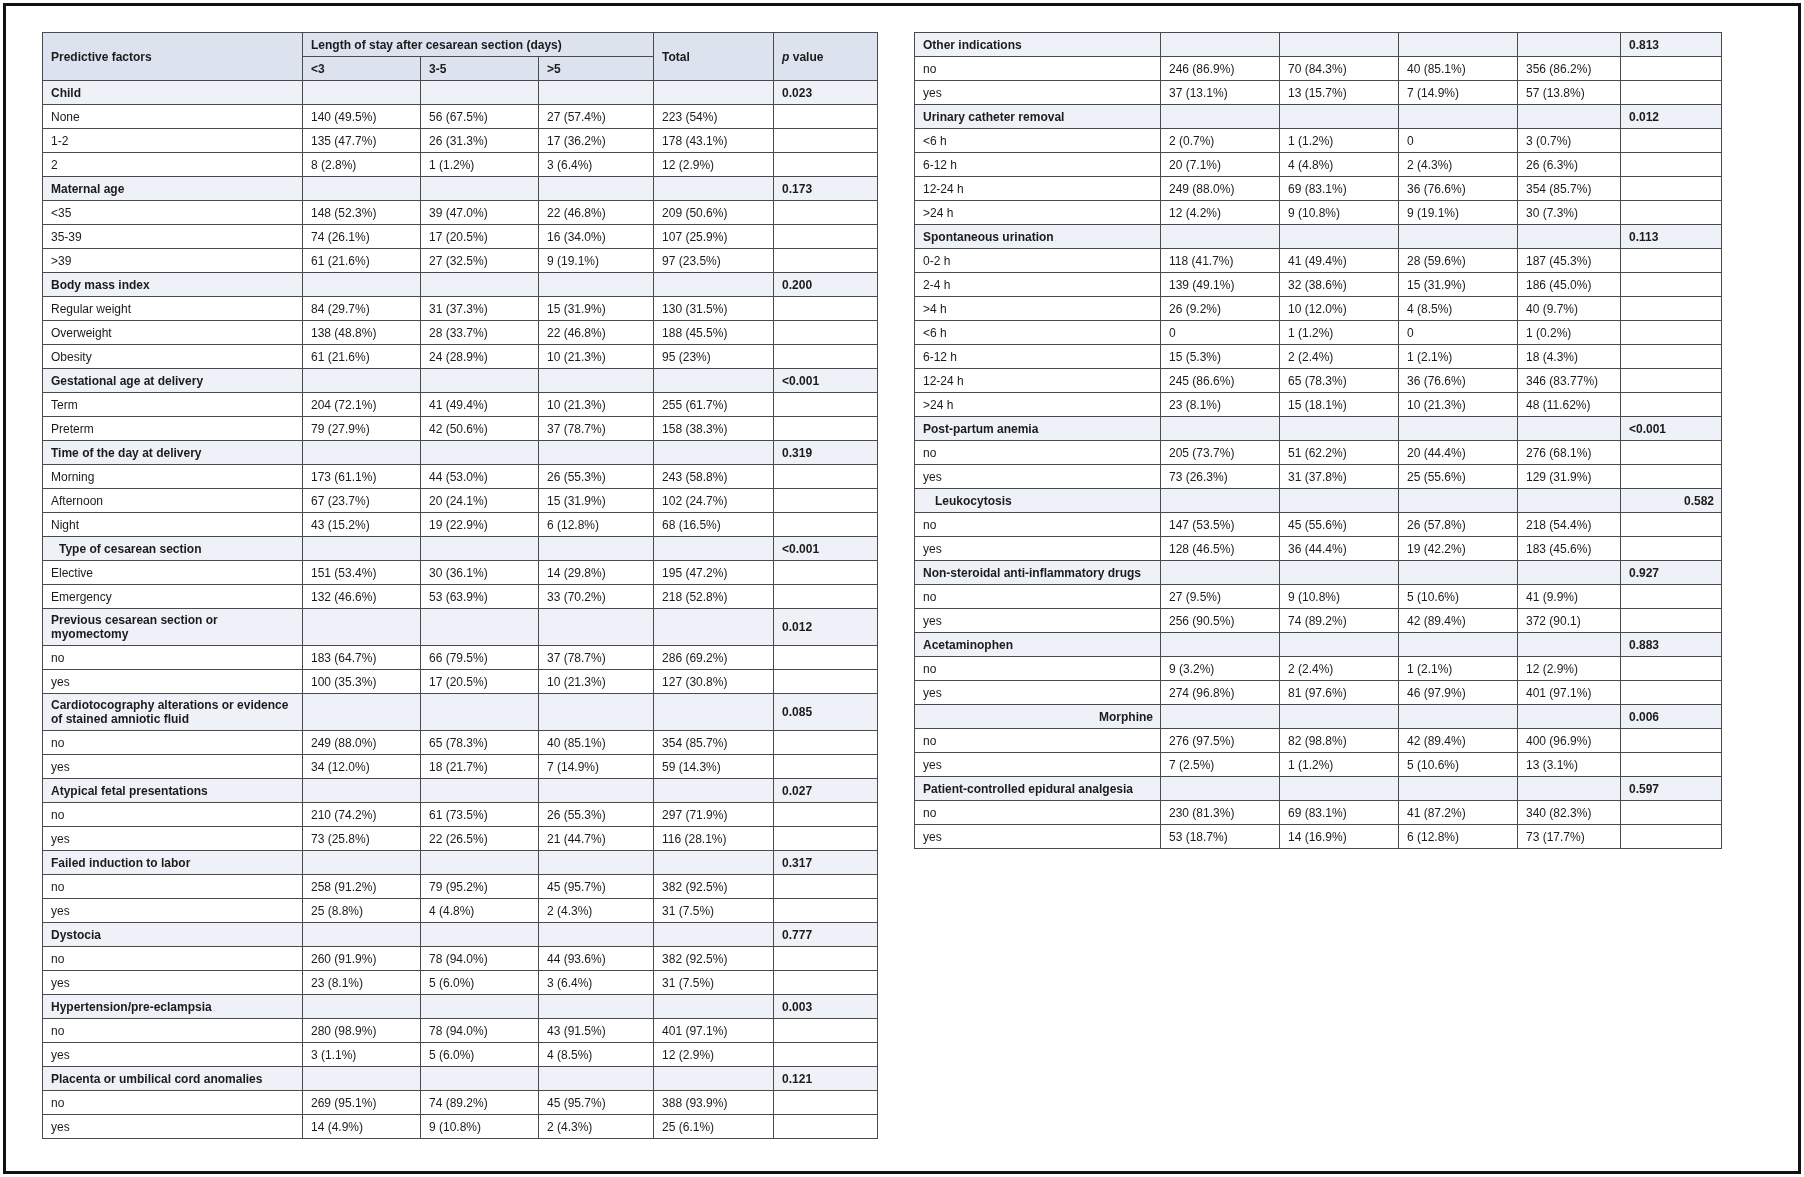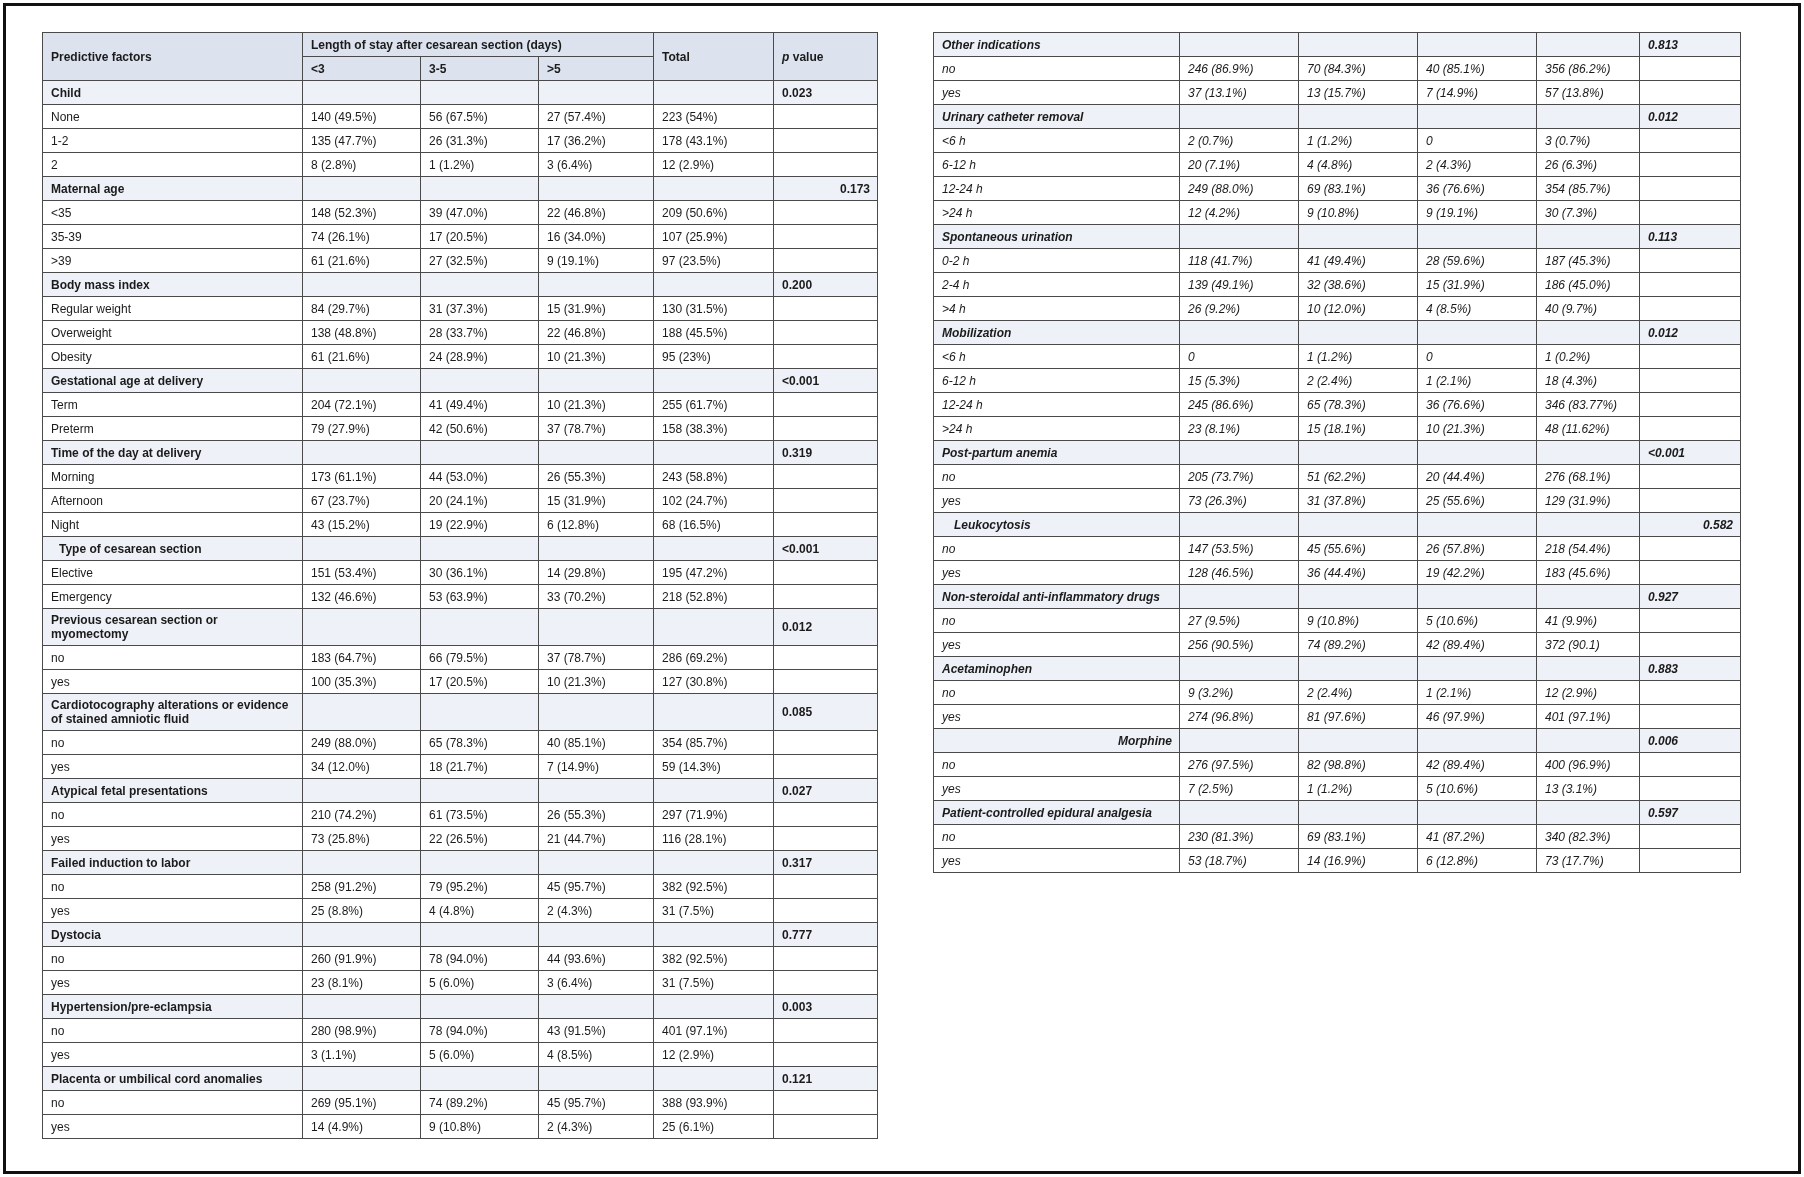--- a/index.html
+++ b/index.html
@@ -21,21 +21,21 @@
   }
   table.stats thead th{
     background:#dce2ee;font-weight:bold;
   }
   tr.category-row td{
     background:#eef1f8;font-weight:bold;
   }
   tr.data-row td{background:#fff;font-weight:normal;}
   .p-italic{font-style:italic;}
   #left-table{position:absolute;left:42px;top:32px;width:835px;}
-  #right-table{position:absolute;left:933px;top:32px;width:807px;font-style:italic;}
+  #right-table{position:absolute;left:914px;top:32px;width:807px;}
 </style>
 </head>
 <body>
 
 <div class="frame"></div>
 
 <table class="stats" id="left-table">
   <colgroup>
     <col style="width:260px">
       <col style="width:118px">
@@ -89,21 +89,21 @@
         <td>3 (6.4%)</td>
         <td>12 (2.9%)</td>
         <td></td>
       </tr>
       <tr class="category-row">
         <td style="font-weight: bold;">Maternal age</td>
         <td></td>
         <td></td>
         <td></td>
         <td></td>
-        <td style="font-weight: bold; text-align: right;">0.173</td>
+        <td style="font-weight: bold;">0.173</td>
       </tr>
       <tr class="data-row">
         <td>&lt;35</td>
         <td>148 (52.3%)</td>
         <td>39 (47.0%)</td>
         <td>22 (46.8%)</td>
         <td>209 (50.6%)</td>
         <td></td>
       </tr>
       <tr class="data-row">
@@ -504,28 +504,20 @@
         <td></td>
       </tr>
       <tr class="data-row">
         <td>&gt;4 h</td>
         <td>26 (9.2%)</td>
         <td>10 (12.0%)</td>
         <td>4 (8.5%)</td>
         <td>40 (9.7%)</td>
         <td></td>
       </tr>
-      <tr class="category-row">
-        <td style="font-weight: bold;">Mobilization</td>
-        <td></td>
-        <td></td>
-        <td></td>
-        <td></td>
-        <td style="font-weight: bold;">0.012</td>
-      </tr>
       <tr class="data-row">
         <td>&lt;6 h</td>
         <td>0</td>
         <td>1 (1.2%)</td>
         <td>0</td>
         <td>1 (0.2%)</td>
         <td></td>
       </tr>
       <tr class="data-row">
         <td>6-12 h</td>

